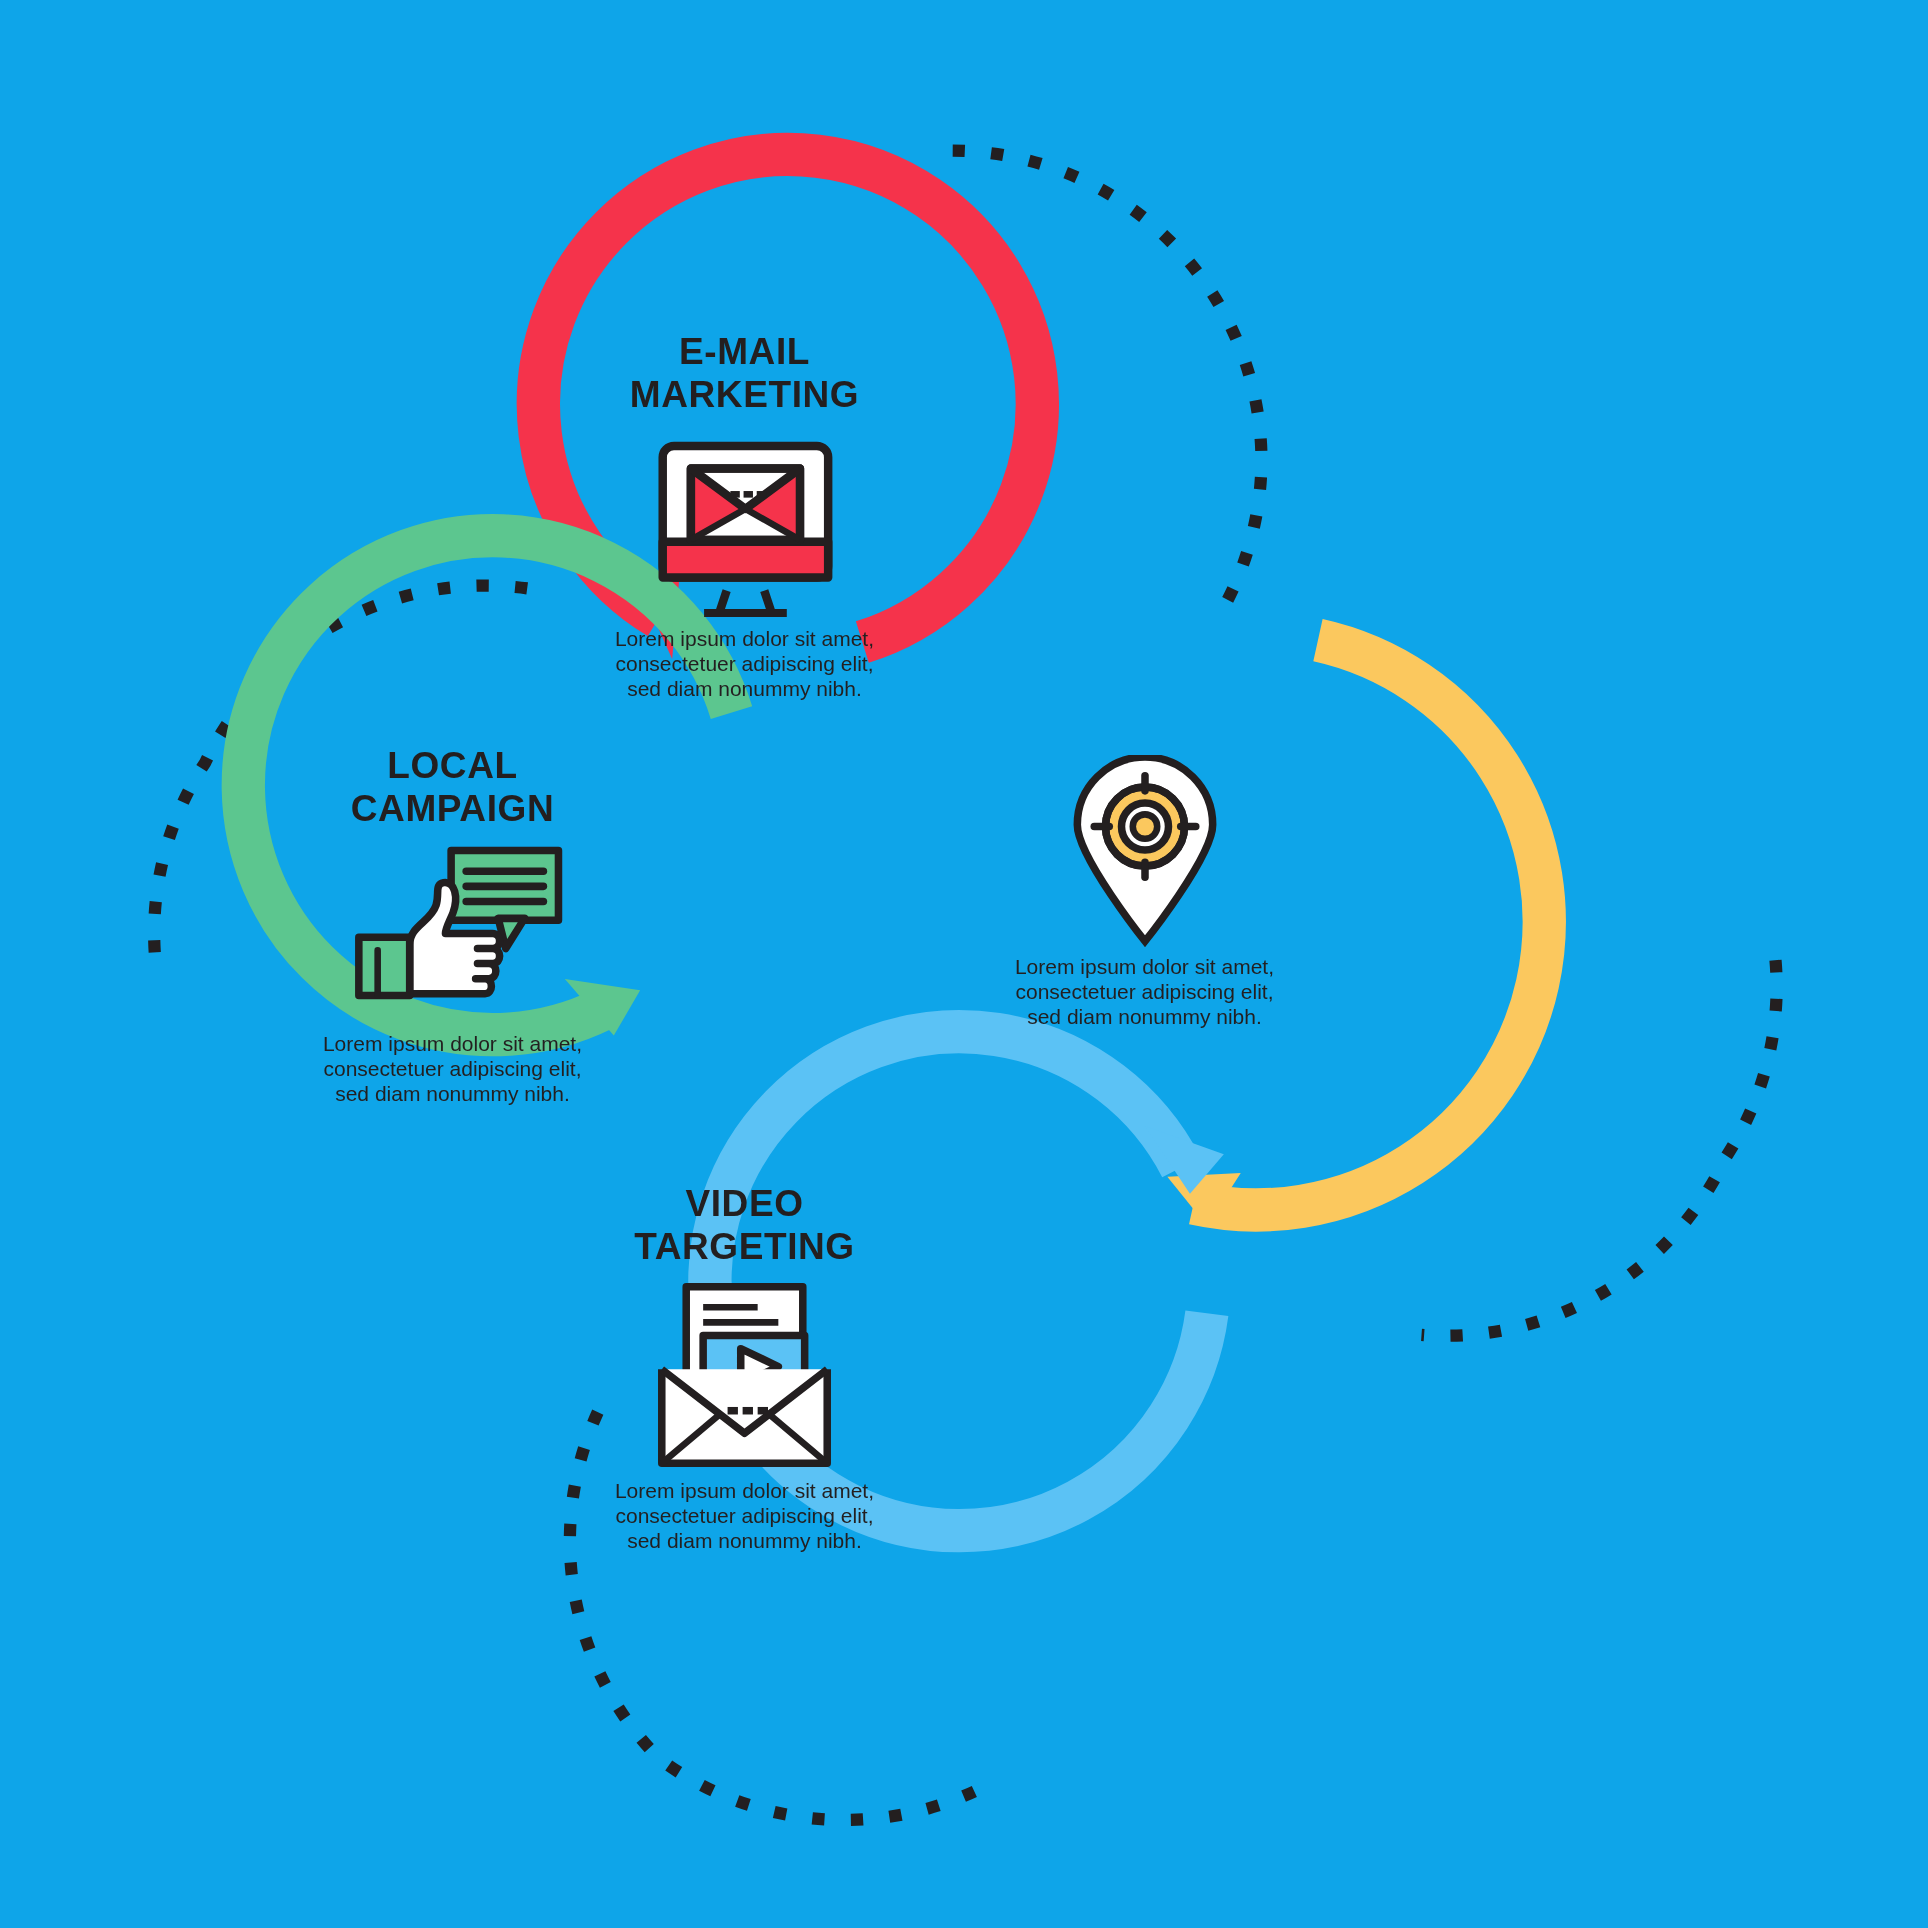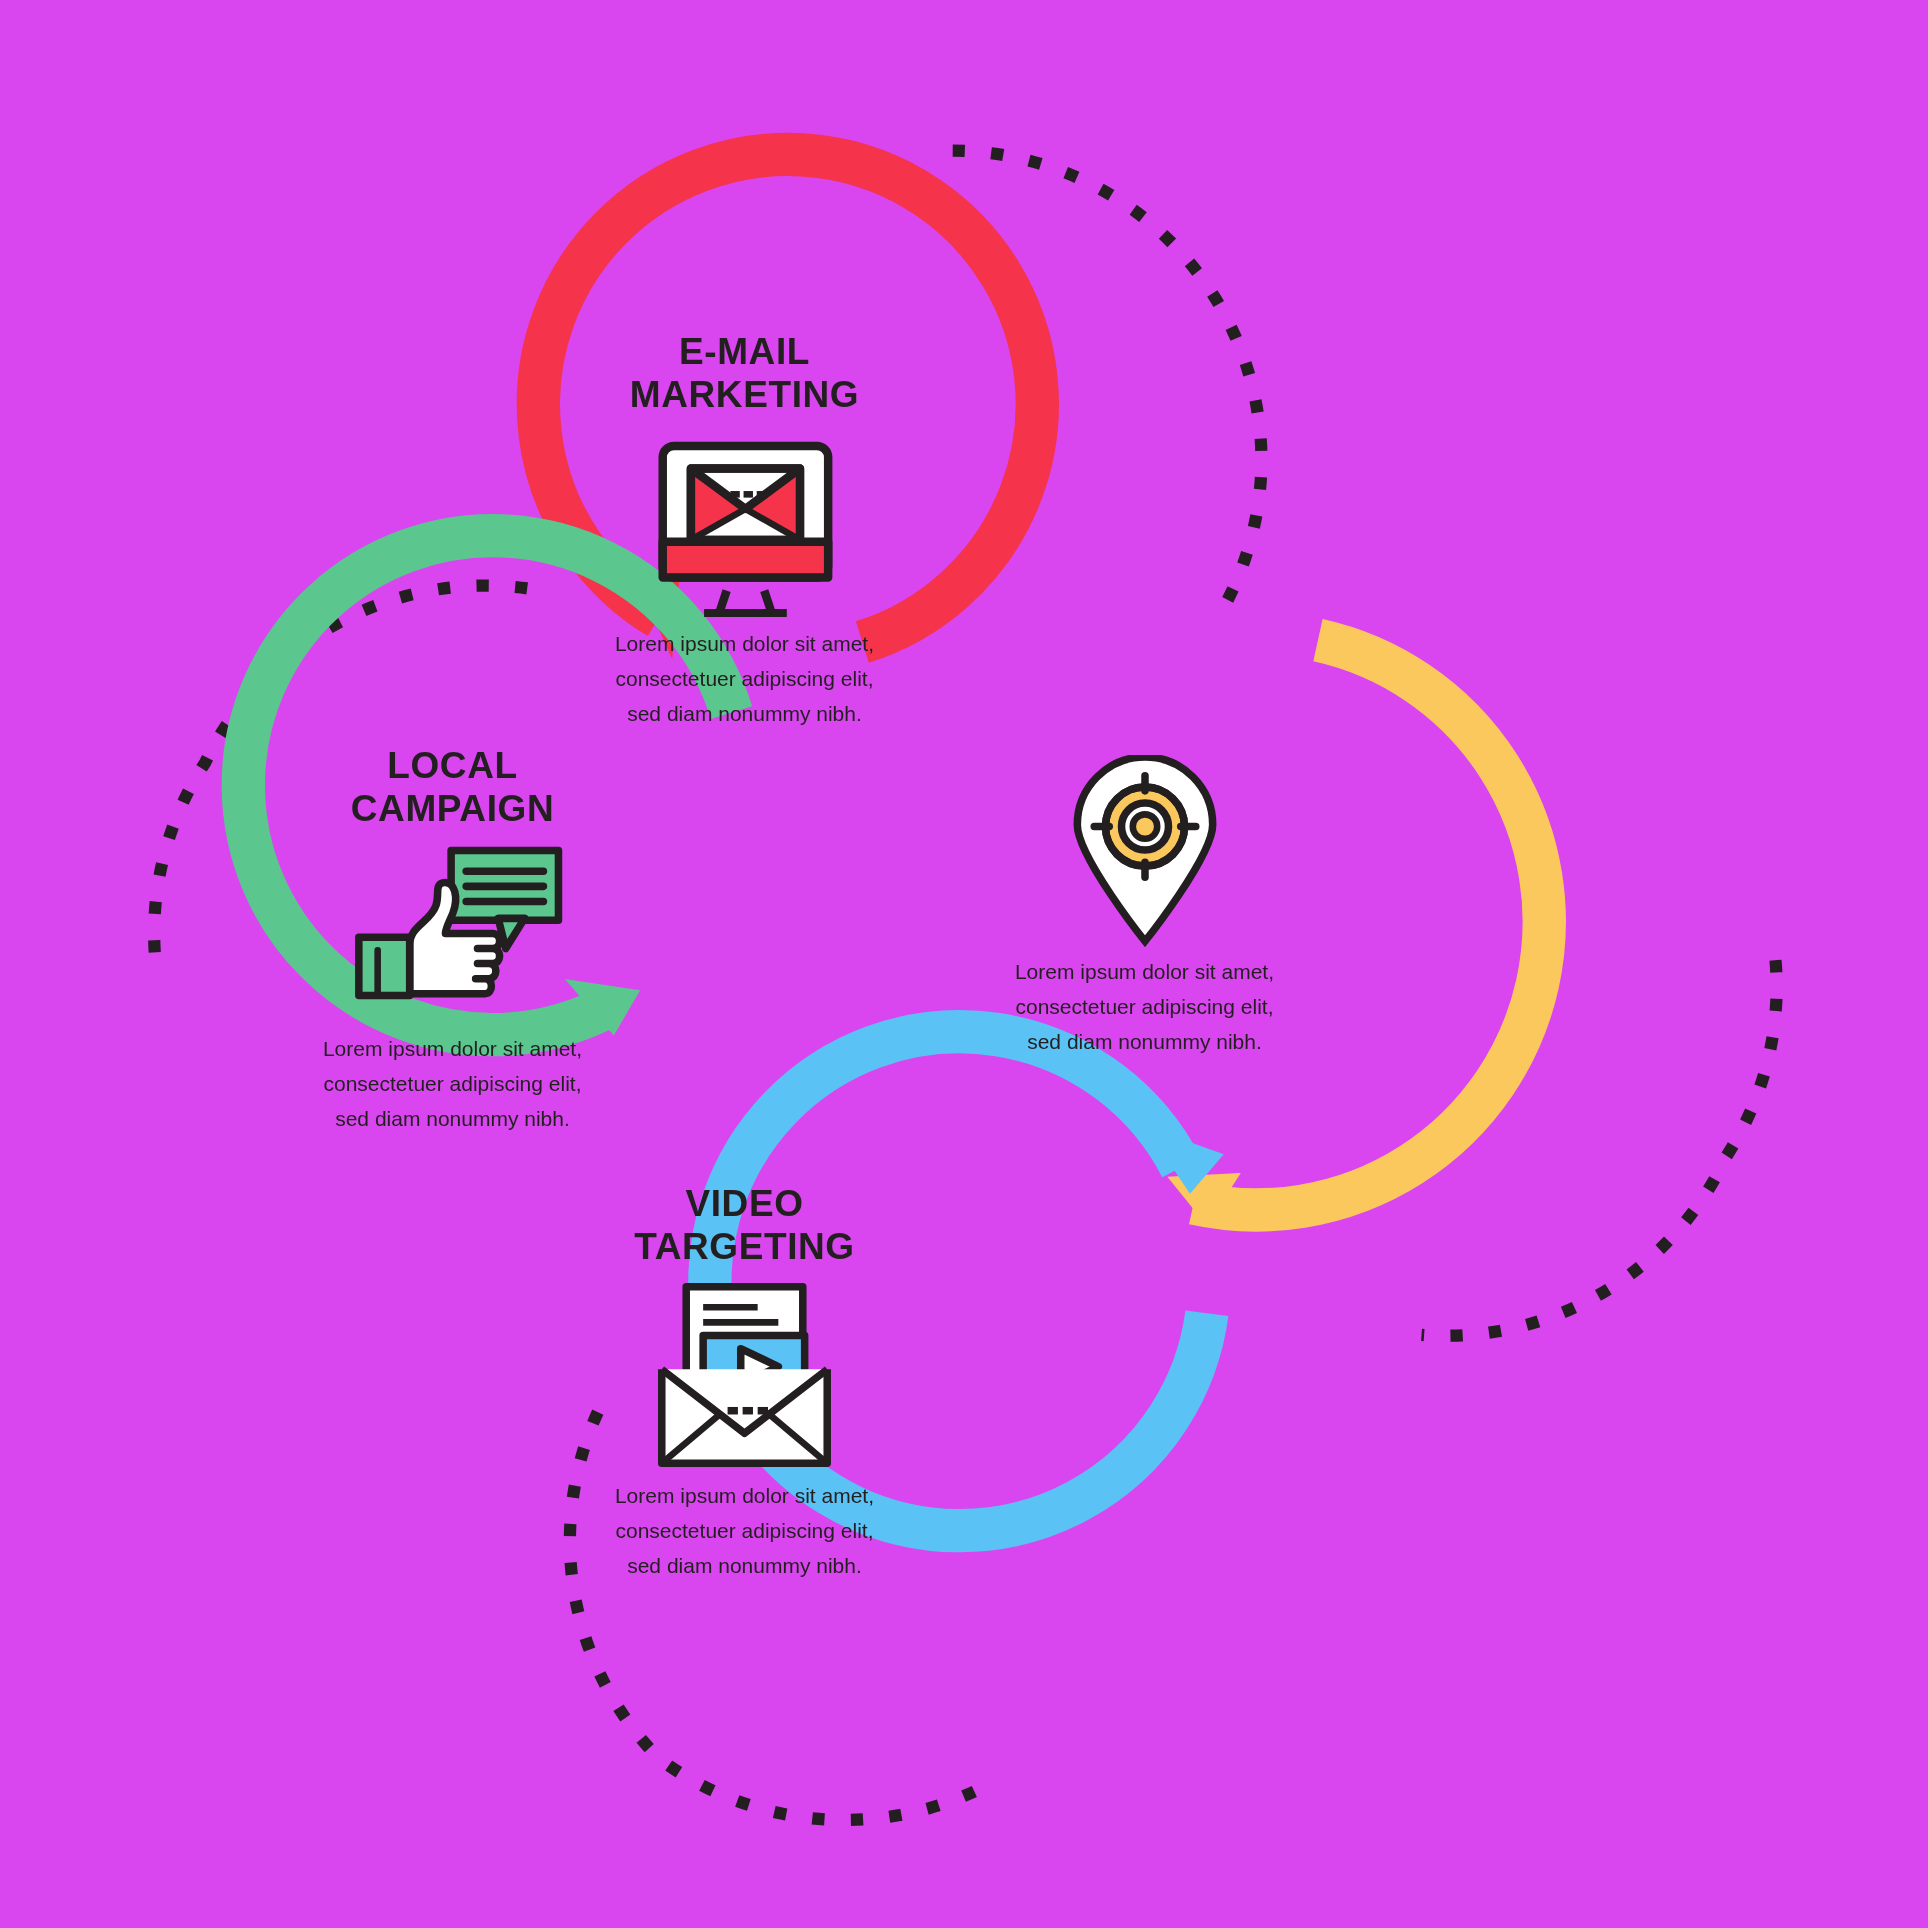--- a/index.html
+++ b/index.html
@@ -1,33 +1,33 @@
 <!DOCTYPE html>
 <html style="font-size:15px"><head>
 <meta charset="utf-8">
 <style>
   html,body{margin:0;padding:0;background:#fff;}
   body{width:1928px;height:1928px;overflow:hidden;font-family:"Liberation Sans",sans-serif;}
-  #stage{position:relative;width:1928px;height:1928px;background:#d946ef;}
+  #stage{position:relative;width:1928px;height:1928px;background:#0ea5e9;}
   #rings{position:absolute;left:0;top:0;width:1928px;height:1928px;}
   .node{position:absolute;width:443px;text-align:center;}
   .node .title{
     font-family:"Liberation Sans",sans-serif;
     font-weight:bold;
     font-size:37px;
     line-height:43px;
     letter-spacing:0.6px;
     color:#231f20;
     white-space:pre-line;
   }
   .node .icon{display:flex;align-items:center;justify-content:center;height:188px;margin-top:13px;}
   .node .desc{
     font-family:"Liberation Sans",sans-serif;
     font-size:21px;
-    line-height:35px;
+    line-height:25px;
     color:#231f20;
     white-space:pre-line;
     margin-top:9.4px;
   }
   
   #node-email   {left:523px; top:330px;}
   #node-social  {left:231px; top:744px;}
   #node-local   {left:923px; top:744px;}
   #node-video   {left:523px; top:1182px;}
   #node-social .icon{height:179px;}

